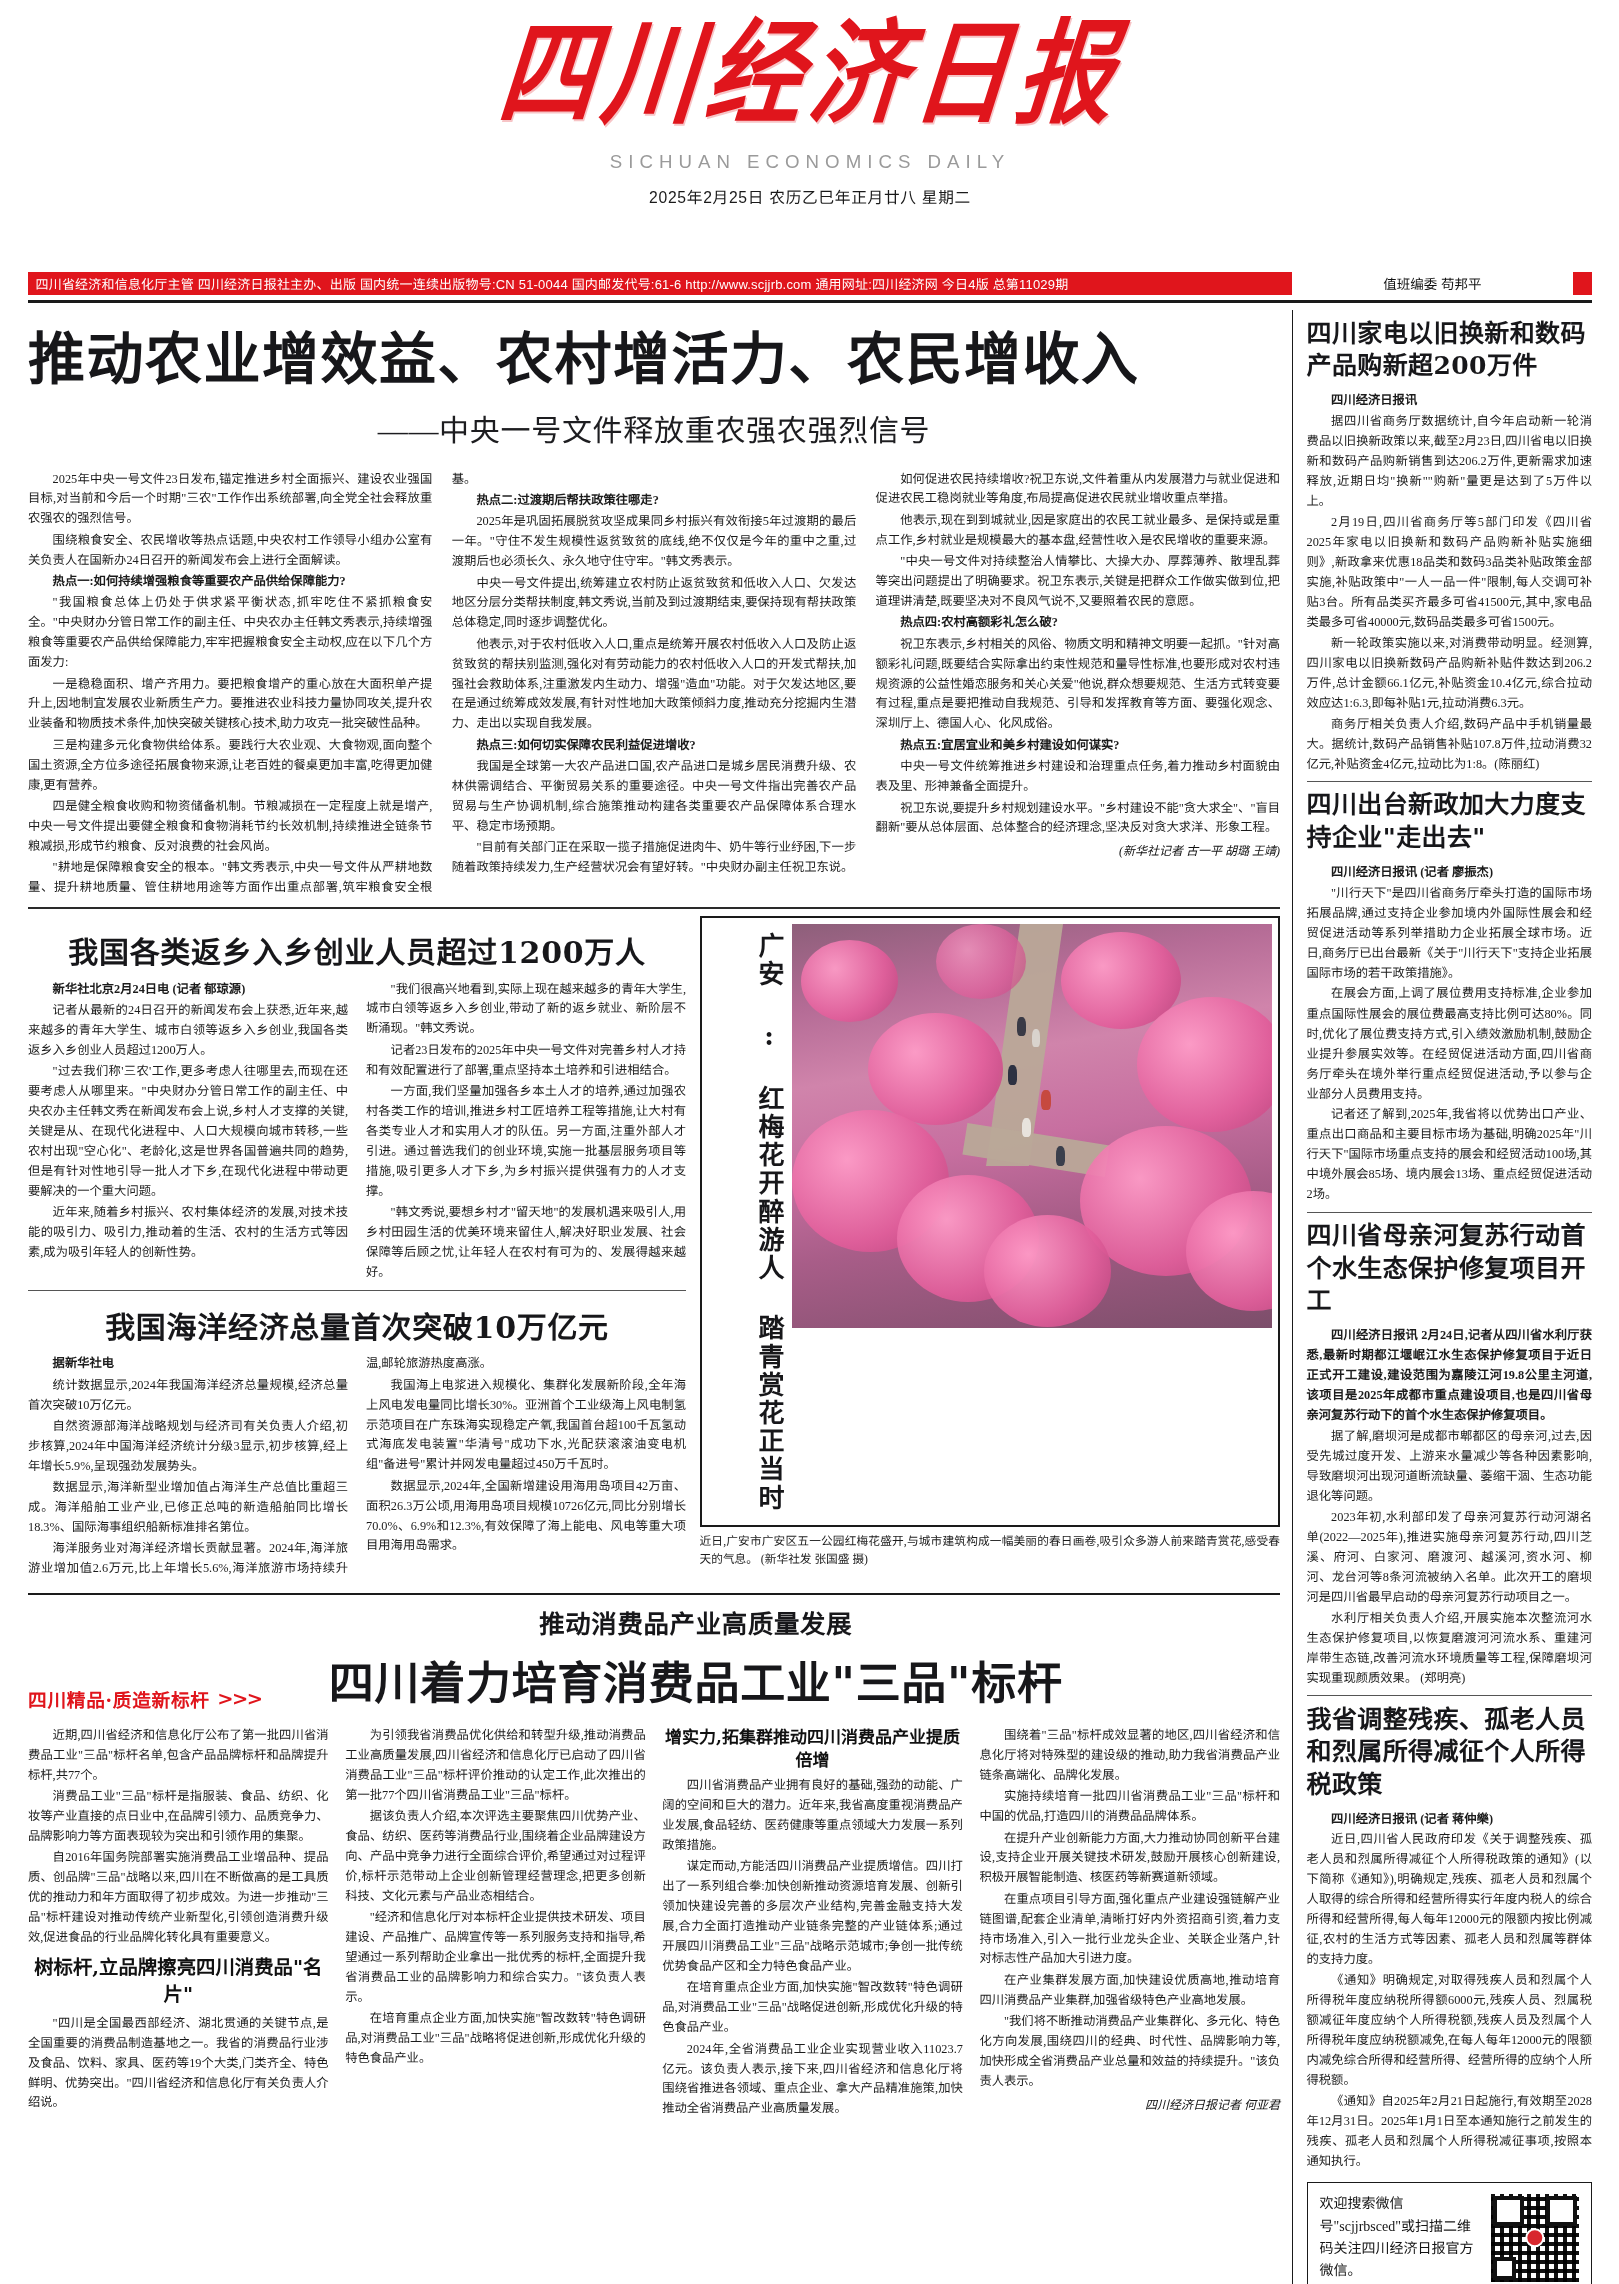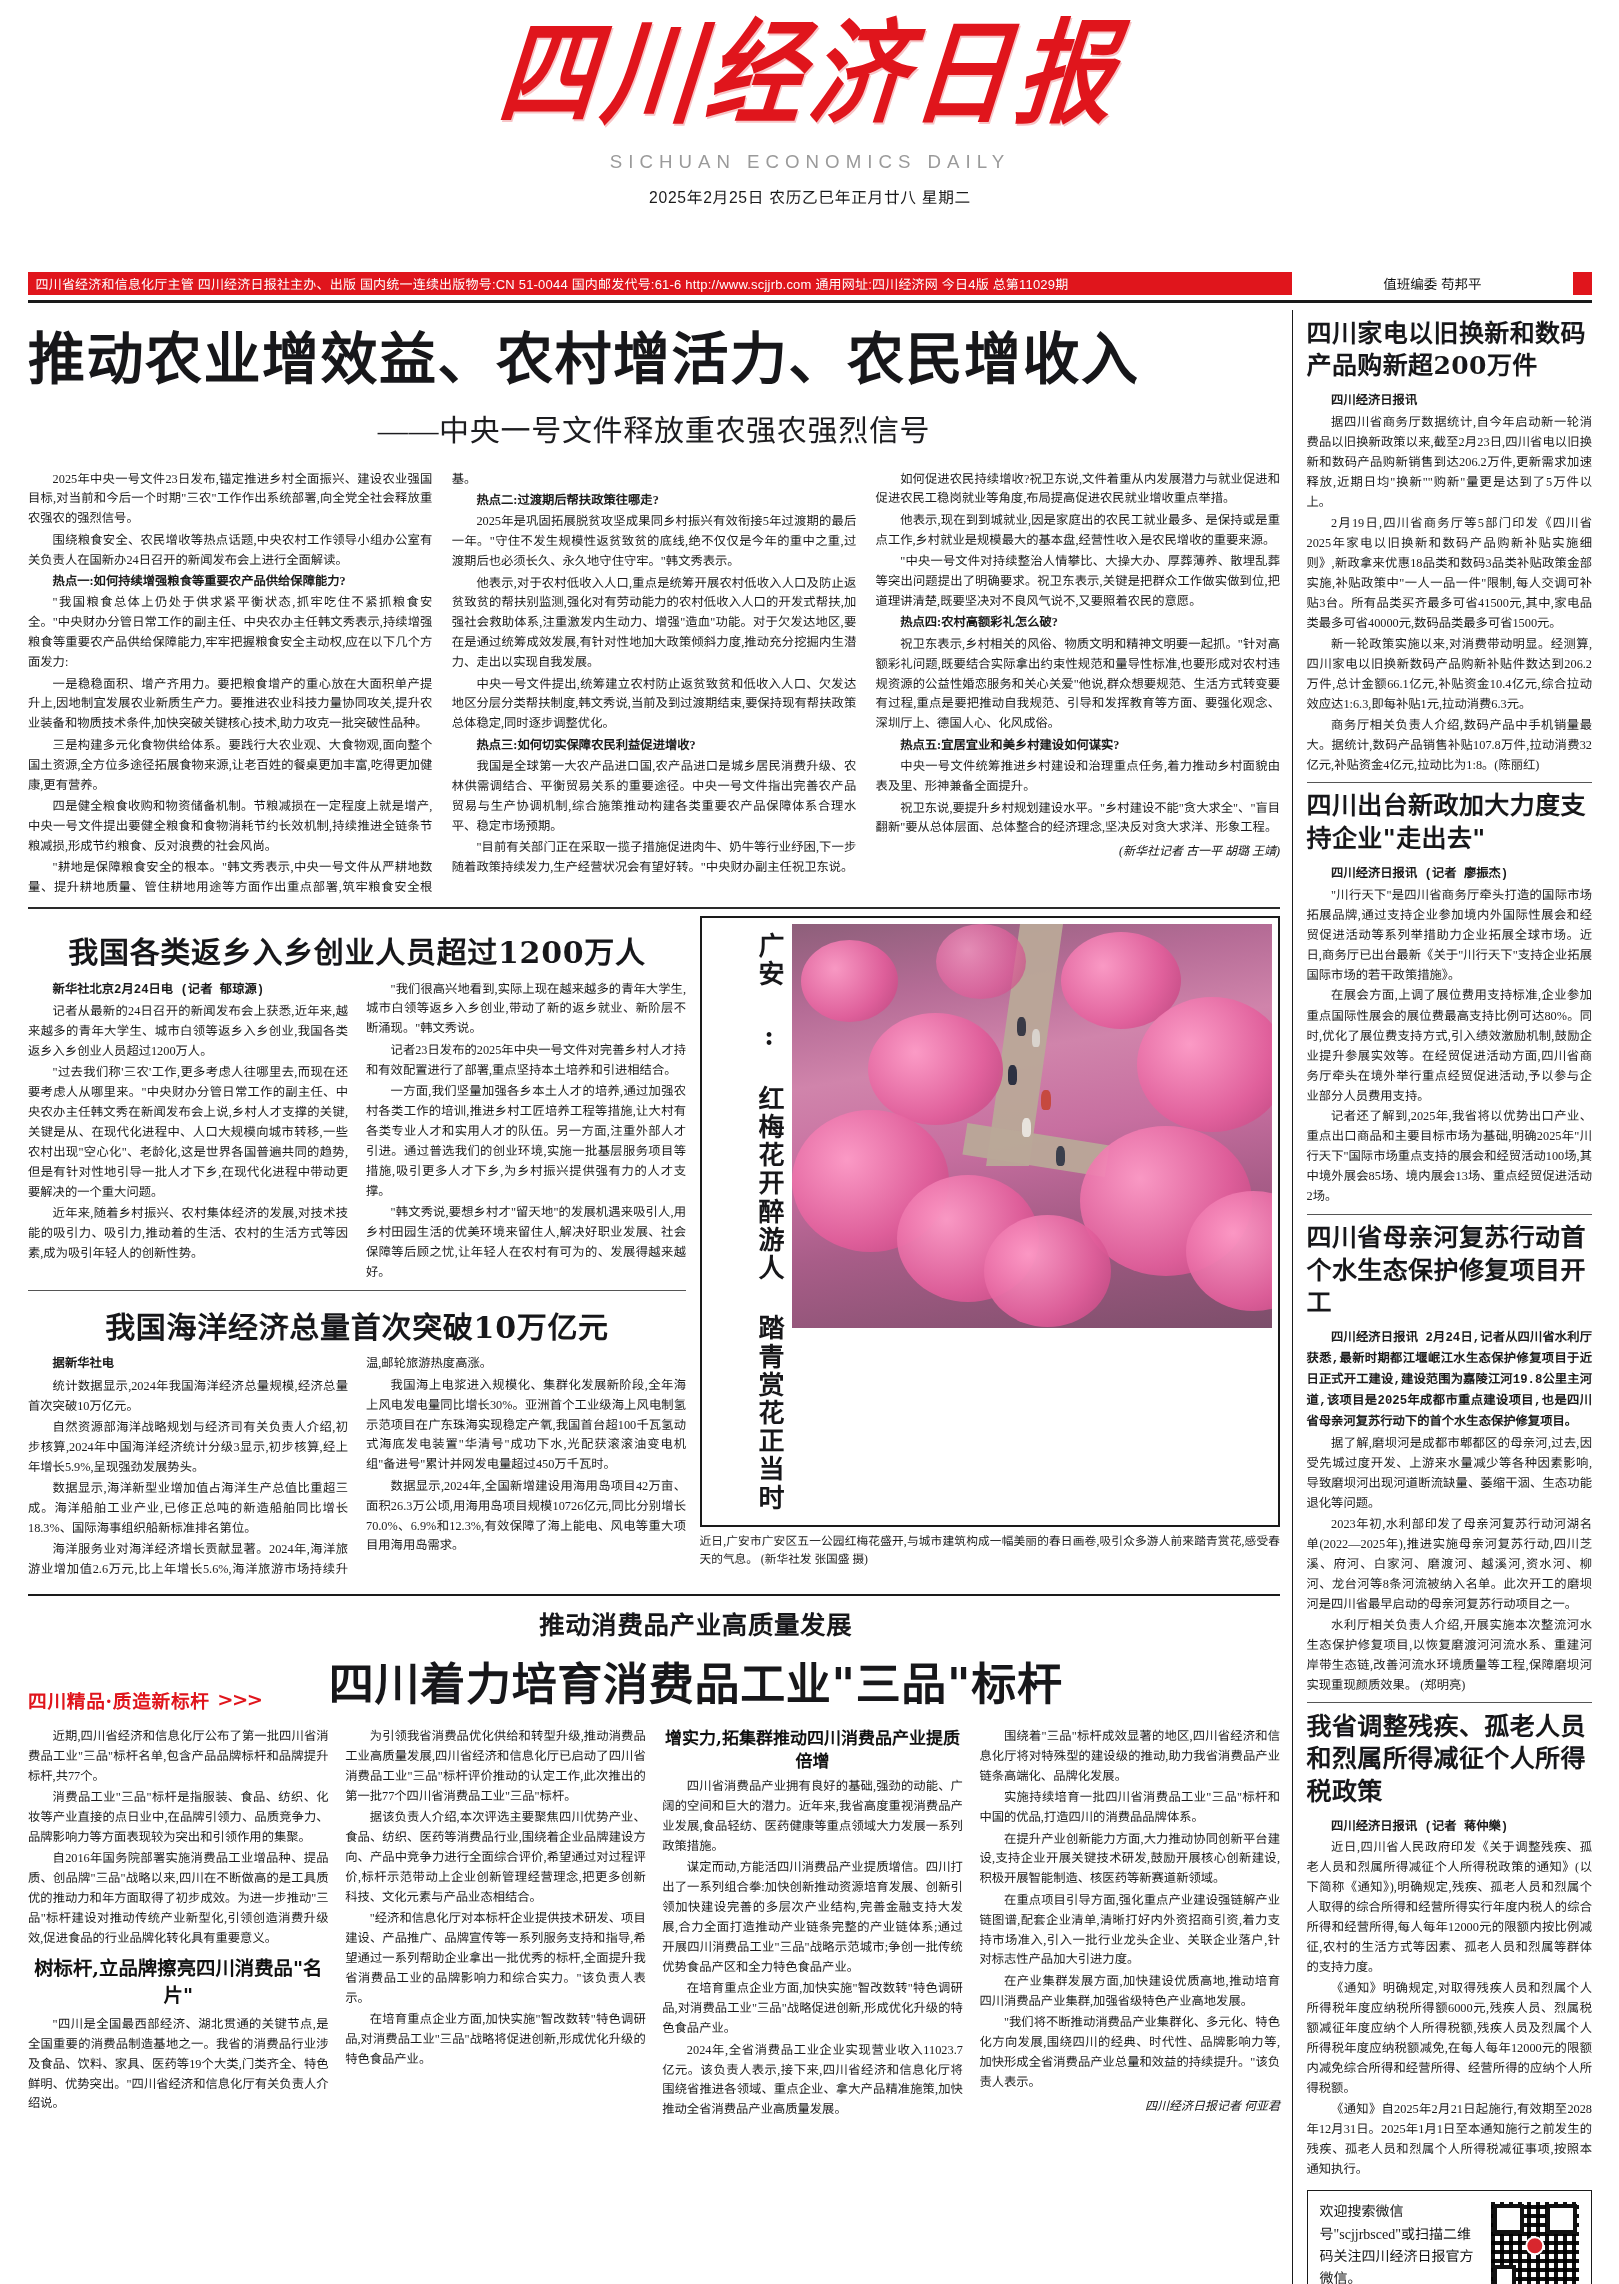--- a/index.html
+++ b/index.html
@@ -132,21 +132,21 @@
     margin-bottom: 1.5px;
     color: #1b1b1b;
     -webkit-hyphens: none; hyphens: none;
   }
   .hot {
     font-weight: 700;
     font-family: "DejaVu Serif", serif;
   }
   .byline-lead {
     font-weight: 700;
-    font-family: Liberation Mono, monospace;
+    font-family: Liberation Serif, serif;
   }
 
   
   .sec-head {
     text-align: center;
     font-family: "DejaVu Serif", serif;
     font-weight: 700;
     font-size: 30px;
     letter-spacing: 0.7px;
     margin: 12px 0 7.5px;
@@ -352,22 +352,22 @@
 
         <p class="body hot">热点一:如何持续增强粮食等重要农产品供给保障能力?</p>
         <p class="body">"我国粮食总体上仍处于供求紧平衡状态,抓牢吃住不紧抓粮食安全。"中央财办分管日常工作的副主任、中央农办主任韩文秀表示,持续增强粮食等重要农产品供给保障能力,牢牢把握粮食安全主动权,应在以下几个方面发力:</p>
         <p class="body">一是稳稳面积、增产齐用力。要把粮食增产的重心放在大面积单产提升上,因地制宜发展农业新质生产力。要推进农业科技力量协同攻关,提升农业装备和物质技术条件,加快突破关键核心技术,助力攻克一批突破性品种。</p>
         <p class="body">三是构建多元化食物供给体系。要践行大农业观、大食物观,面向整个国土资源,全方位多途径拓展食物来源,让老百姓的餐桌更加丰富,吃得更加健康,更有营养。</p>
         <p class="body">四是健全粮食收购和物资储备机制。节粮减损在一定程度上就是增产,中央一号文件提出要健全粮食和食物消耗节约长效机制,持续推进全链条节粮减损,形成节约粮食、反对浪费的社会风尚。</p>
         <p class="body">"耕地是保障粮食安全的根本。"韩文秀表示,中央一号文件从严耕地数量、提升耕地质量、管住耕地用途等方面作出重点部署,筑牢粮食安全根基。</p>
 
         <p class="body hot">热点二:过渡期后帮扶政策往哪走?</p>
         <p class="body">2025年是巩固拓展脱贫攻坚成果同乡村振兴有效衔接5年过渡期的最后一年。"守住不发生规模性返贫致贫的底线,绝不仅仅是今年的重中之重,过渡期后也必须长久、永久地守住守牢。"韩文秀表示。</p>
+        <p class="body">中央一号文件提出,统筹建立农村防止返贫致贫和低收入人口、欠发达地区分层分类帮扶制度,韩文秀说,当前及到过渡期结束,要保持现有帮扶政策总体稳定,同时逐步调整优化。</p>
         <p class="body">他表示,对于农村低收入人口,重点是统筹开展农村低收入人口及防止返贫致贫的帮扶别监测,强化对有劳动能力的农村低收入人口的开发式帮扶,加强社会救助体系,注重激发内生动力、增强"造血"功能。对于欠发达地区,要在是通过统筹成效发展,有针对性地加大政策倾斜力度,推动充分挖掘内生潜力、走出以实现自我发展。</p>
-        <p class="body">中央一号文件提出,统筹建立农村防止返贫致贫和低收入人口、欠发达地区分层分类帮扶制度,韩文秀说,当前及到过渡期结束,要保持现有帮扶政策总体稳定,同时逐步调整优化。</p>
 
         <p class="body hot">热点三:如何切实保障农民利益促进增收?</p>
         <p class="body">我国是全球第一大农产品进口国,农产品进口是城乡居民消费升级、农林供需调结合、平衡贸易关系的重要途径。中央一号文件指出完善农产品贸易与生产协调机制,综合施策推动构建各类重要农产品保障体系合理水平、稳定市场预期。</p>
         <p class="body">"目前有关部门正在采取一揽子措施促进肉牛、奶牛等行业纾困,下一步随着政策持续发力,生产经营状况会有望好转。"中央财办副主任祝卫东说。</p>
         <p class="body">如何促进农民持续增收?祝卫东说,文件着重从内发展潜力与就业促进和促进农民工稳岗就业等角度,布局提高促进农民就业增收重点举措。</p>
         <p class="body">他表示,现在到到城就业,因是家庭出的农民工就业最多、是保持或是重点工作,乡村就业是规模最大的基本盘,经营性收入是农民增收的重要来源。</p>
         <p class="body">"中央一号文件对持续整治人情攀比、大操大办、厚葬薄养、散埋乱葬等突出问题提出了明确要求。祝卫东表示,关键是把群众工作做实做到位,把道理讲清楚,既要坚决对不良风气说不,又要照着农民的意愿。</p>
 
         <p class="body hot">热点四:农村高额彩礼怎么破?</p>
         <p class="body">祝卫东表示,乡村相关的风俗、物质文明和精神文明要一起抓。"针对高额彩礼问题,既要结合实际拿出约束性规范和量导性标准,也要形成对农村违规资源的公益性婚恋服务和关心关爱"他说,群众想要规范、生活方式转变要有过程,重点是要把推动自我规范、引导和发挥教育等方面、要强化观念、深圳厅上、德国人心、化风成俗。</p>

